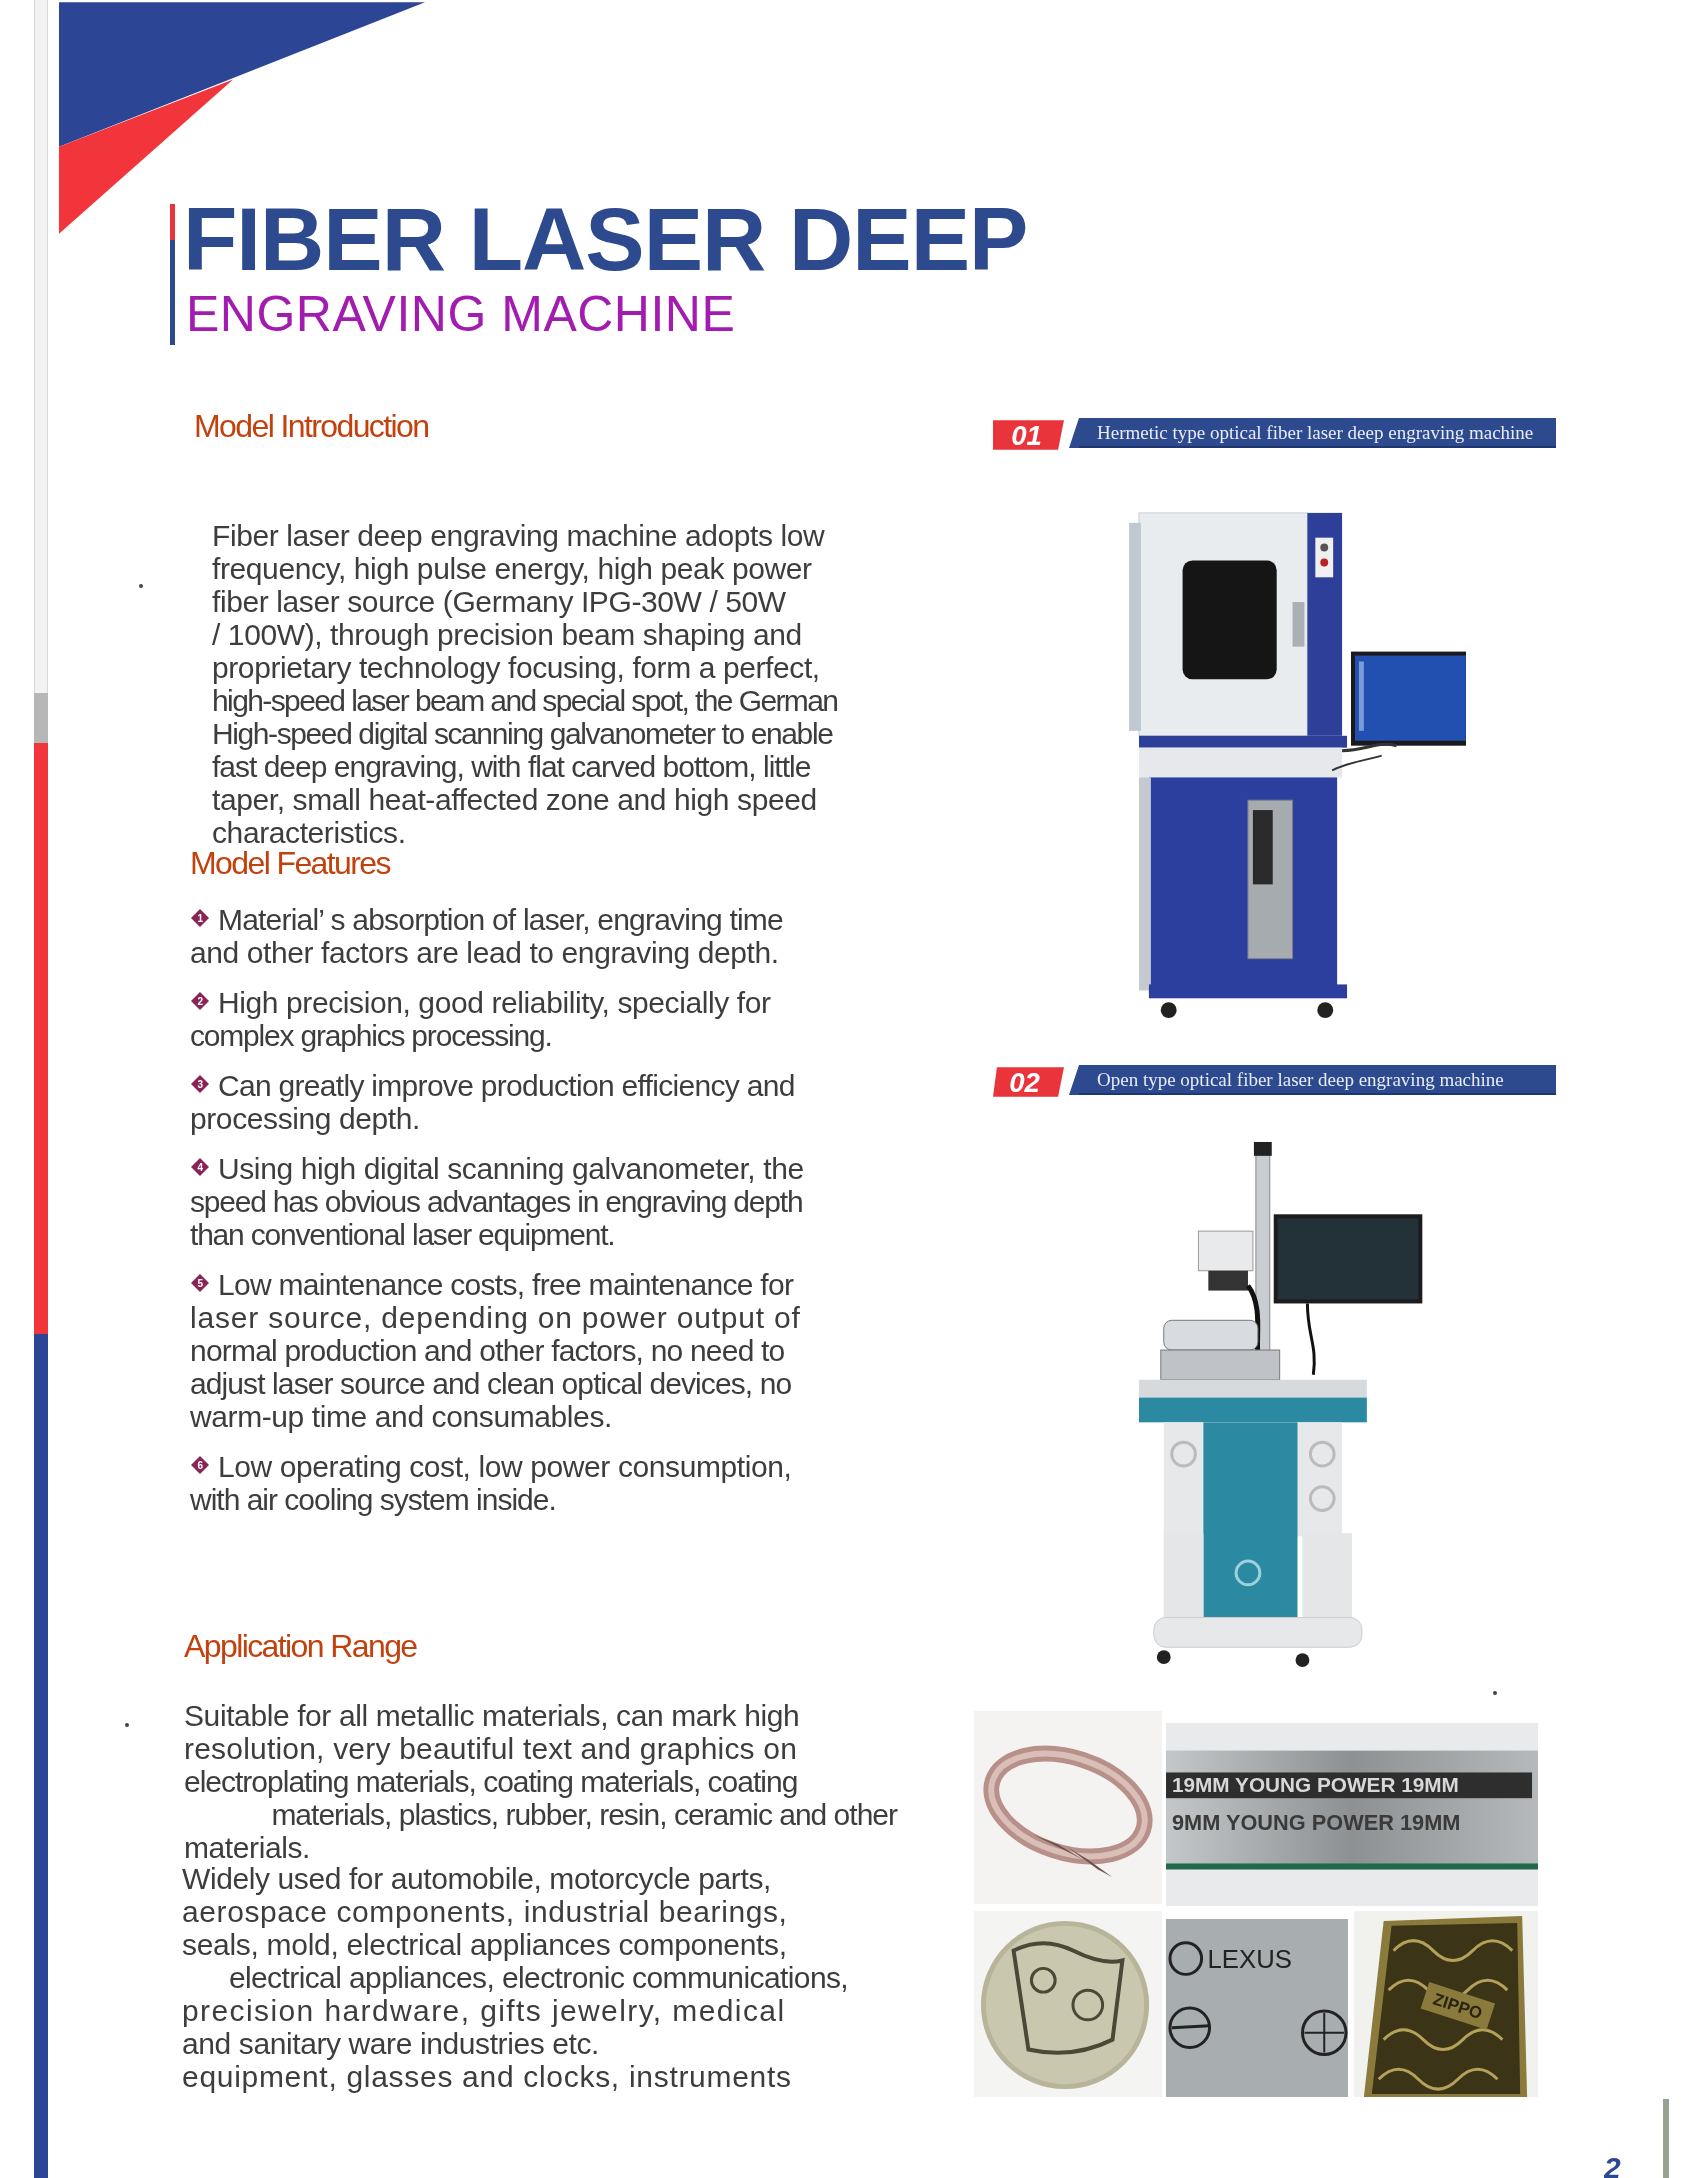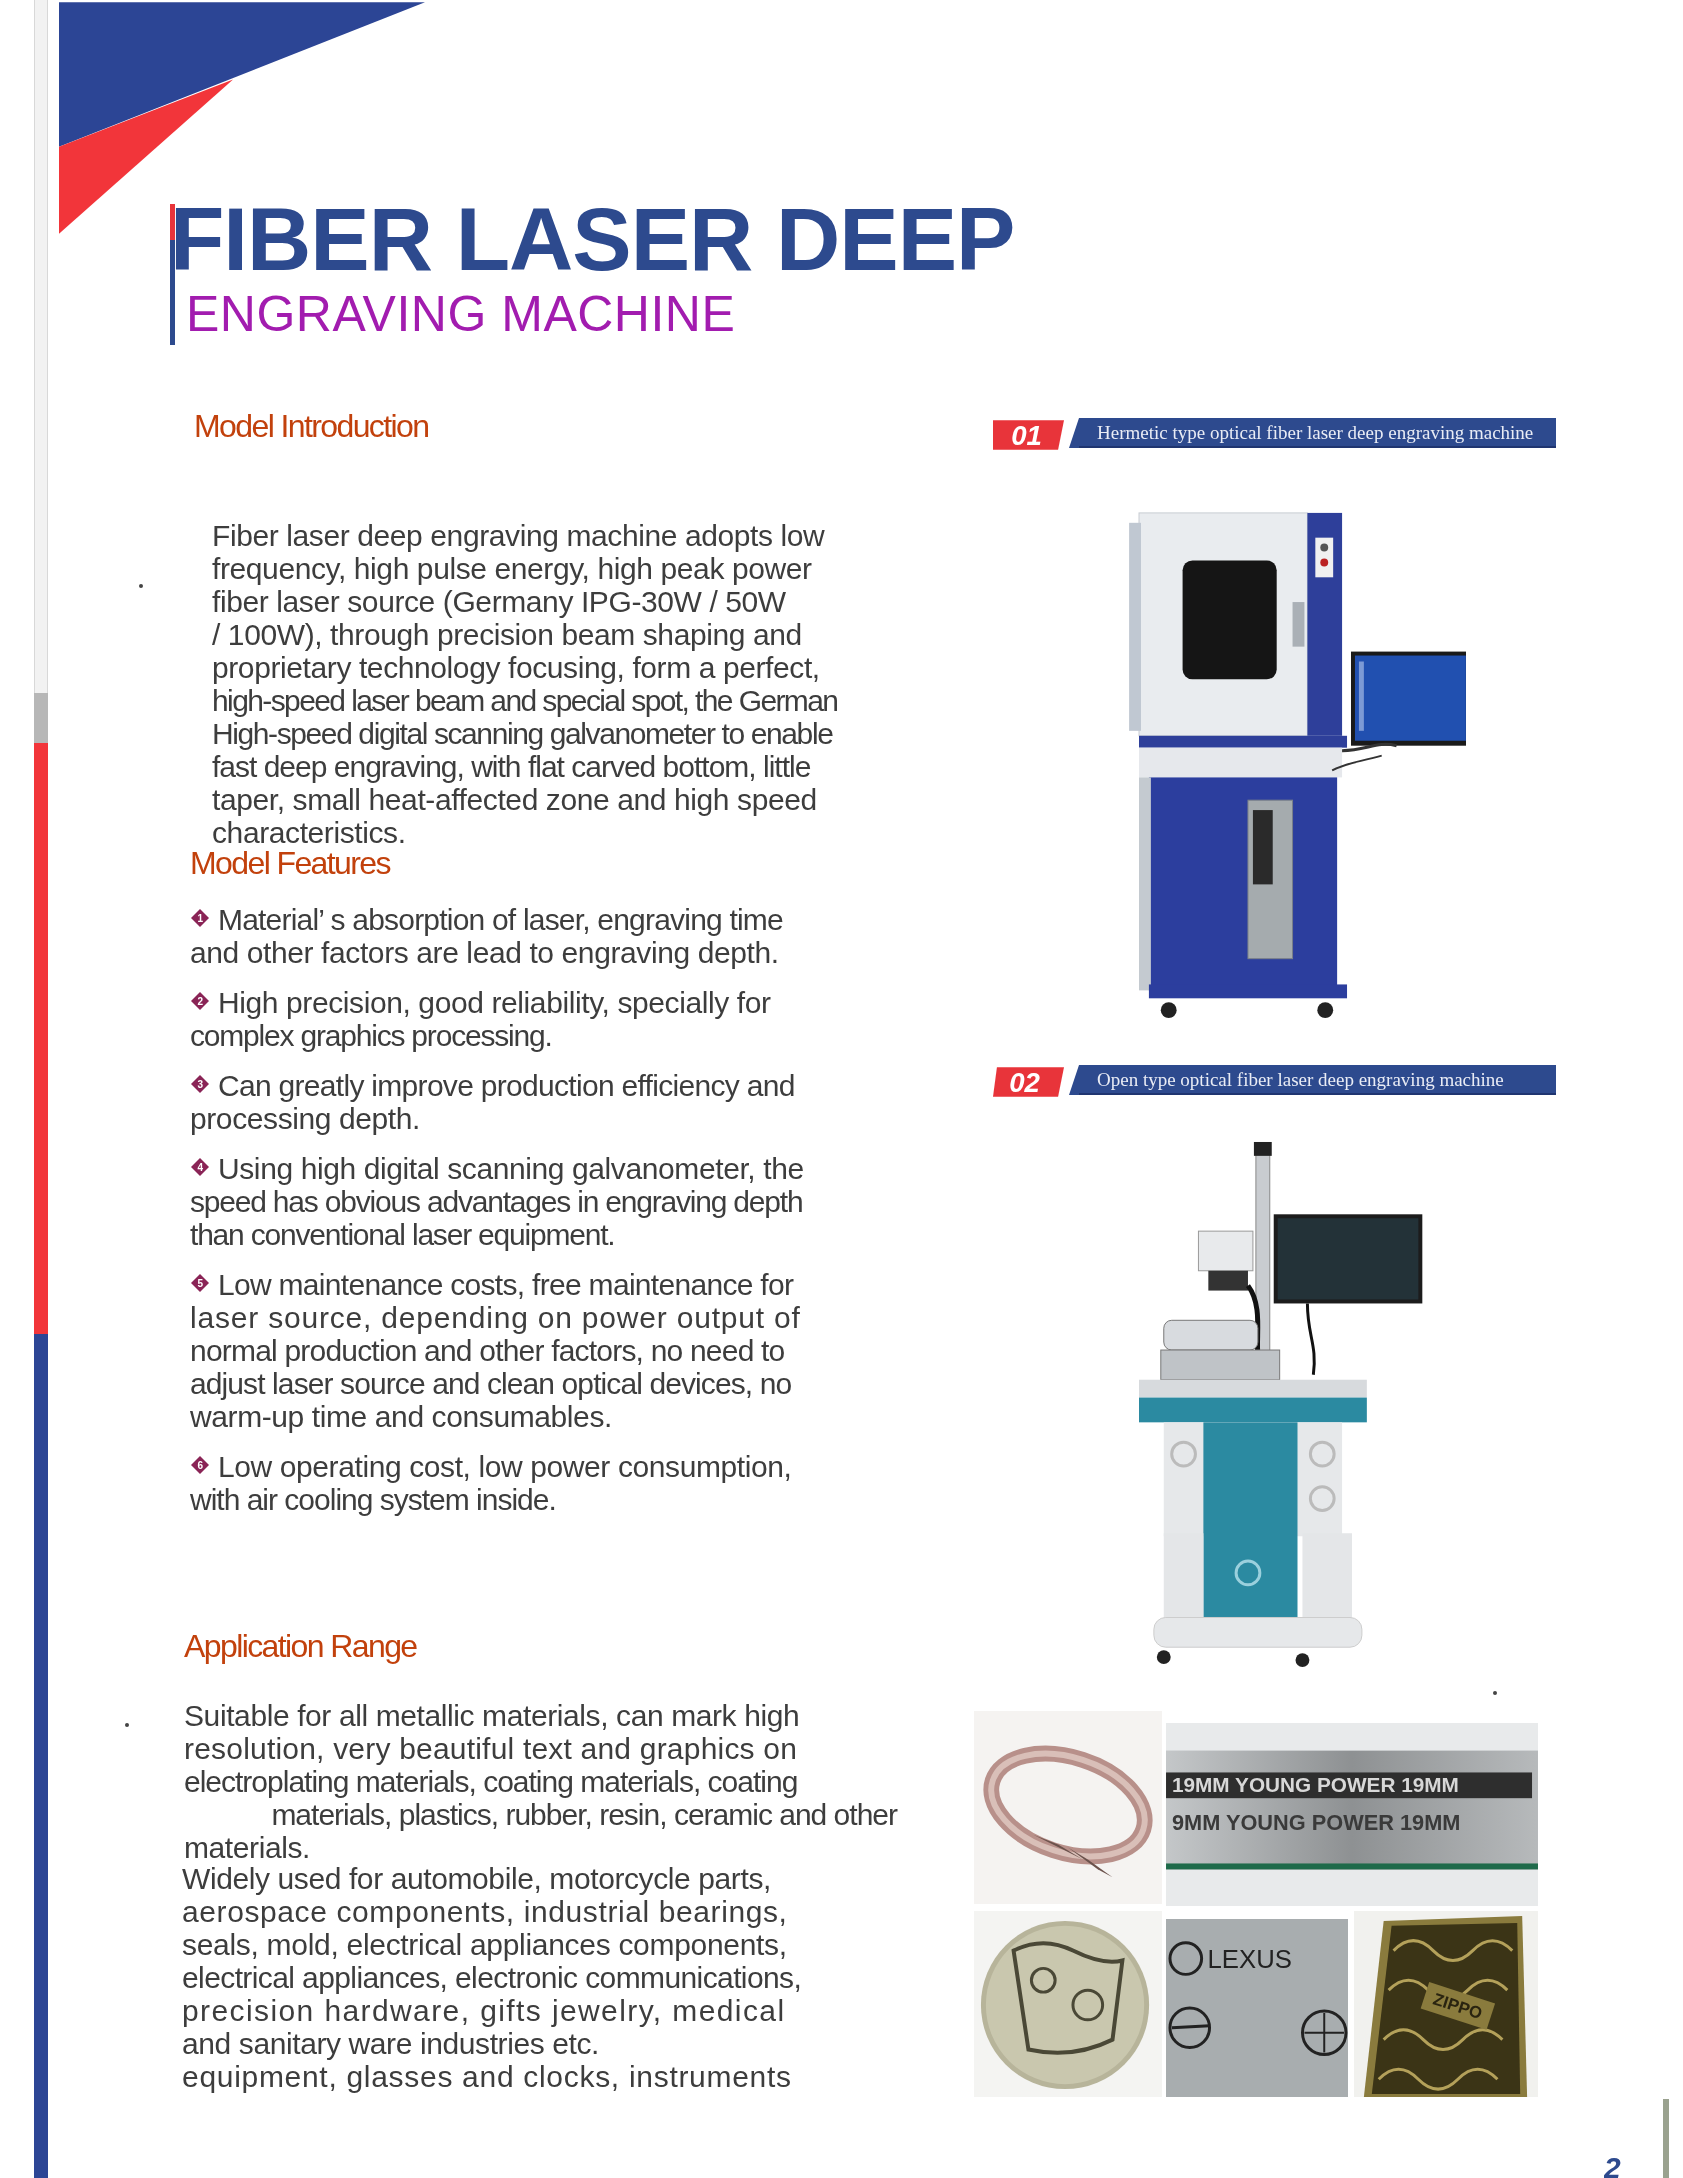--- a/index.html
+++ b/index.html
@@ -14,21 +14,21 @@
   .spine .red { top: 743px; height: 591px; background: #f2353a; }
   .spine .blue { top: 1334px; height: 844px; background: #2c4595; }
 
   
   .corner { position: absolute; left: 59px; top: 0; width: 366px; height: 238px; }
 
   
   .title-wrap { position: absolute; left: 170px; top: 194px; }
   .title-bar-red { position: absolute; left: 0; top: 10px; width: 5px; height: 36px; background: #e8343a; }
   .title-bar-blue { position: absolute; left: 0; top: 46px; width: 5px; height: 105px; background: #2d4a8e; }
-  .title-main { position: absolute; left: 0; top: 0; font-weight: bold; font-size: 89px; letter-spacing: -1px; color: #2d4a8e; white-space: nowrap; line-height: 91px; }
+  .title-main { position: absolute; left: 13px; top: 0; font-weight: bold; font-size: 89px; letter-spacing: -1px; color: #2d4a8e; white-space: nowrap; line-height: 91px; }
   .title-sub { position: absolute; left: 16px; top: 93px; font-size: 50px; color: #a21caf; white-space: nowrap; letter-spacing: 0.5px; line-height: 55px; }
 
   
   .section-head { position: absolute; font-size: 32px; color: #c2410c; letter-spacing: -1.6px; white-space: nowrap; }
   .body-text { position: absolute; font-size: 30px; line-height: 33px; color: #3d3d3d; letter-spacing: -0.4px; }
 
   .features { position: absolute; left: 190px; top: 903px; width: 705px; }
   .feature { font-size: 30px; line-height: 33px; color: #3d3d3d; margin-bottom: 17px; letter-spacing: -0.4px; }
   .feature .bullet { display: inline-block; width: 20px; height: 20px; margin-right: 8px; vertical-align: 2px; position: relative; }
   .feature .bullet svg { width: 20px; height: 20px; display: block; }
@@ -145,21 +145,21 @@
   <div>Suitable for all metallic materials, can mark high</div>
   <div style="letter-spacing:0.2px;">resolution, very beautiful text and graphics on</div>
   <div style="letter-spacing:-1px;">electroplating materials, coating materials, coating</div>
   <div style="letter-spacing:-1px;text-align:right;">materials, plastics, rubber, resin, ceramic and other</div>
   <div>materials.</div>
 </div>
 <div class="body-text" style="left:182px; top:1862px; width:713px;">
   <div>Widely used for automobile, motorcycle parts,</div>
   <div style="letter-spacing:0.6px;">aerospace components, industrial bearings,</div>
   <div style="letter-spacing:-0.3px;">seals, mold, electrical appliances components,</div>
-  <div style="letter-spacing:-0.6px;">electrical appliances, electronic communications,</div>
+  <div style="letter-spacing:-0.6px;text-align:center;">electrical appliances, electronic communications,</div>
   <div style="letter-spacing:1.4px;">precision hardware, gifts jewelry, medical</div>
   <div>and sanitary ware industries etc.</div>
   <div style="letter-spacing:0.7px;">equipment, glasses and clocks, instruments</div>
 </div>
 
 <div class="model-tag" style="top:418px;">
   <div class="tag-num">
     <svg viewBox="0 0 72 32">
       <polygon points="0,2 72,2 66,32 0,32" fill="#e8343a"></polygon>
       <text x="34" y="27" font-size="28" font-weight="bold" font-style="italic" fill="#ffffff" text-anchor="middle" font-family="Liberation Sans, sans-serif">01</text>

